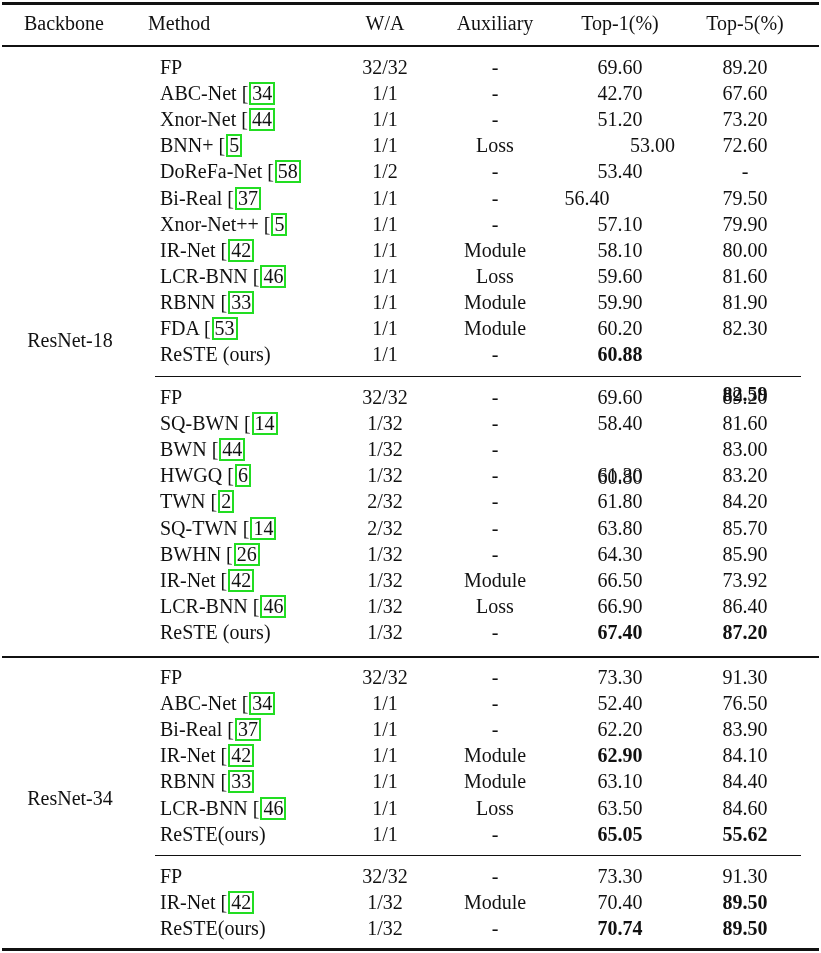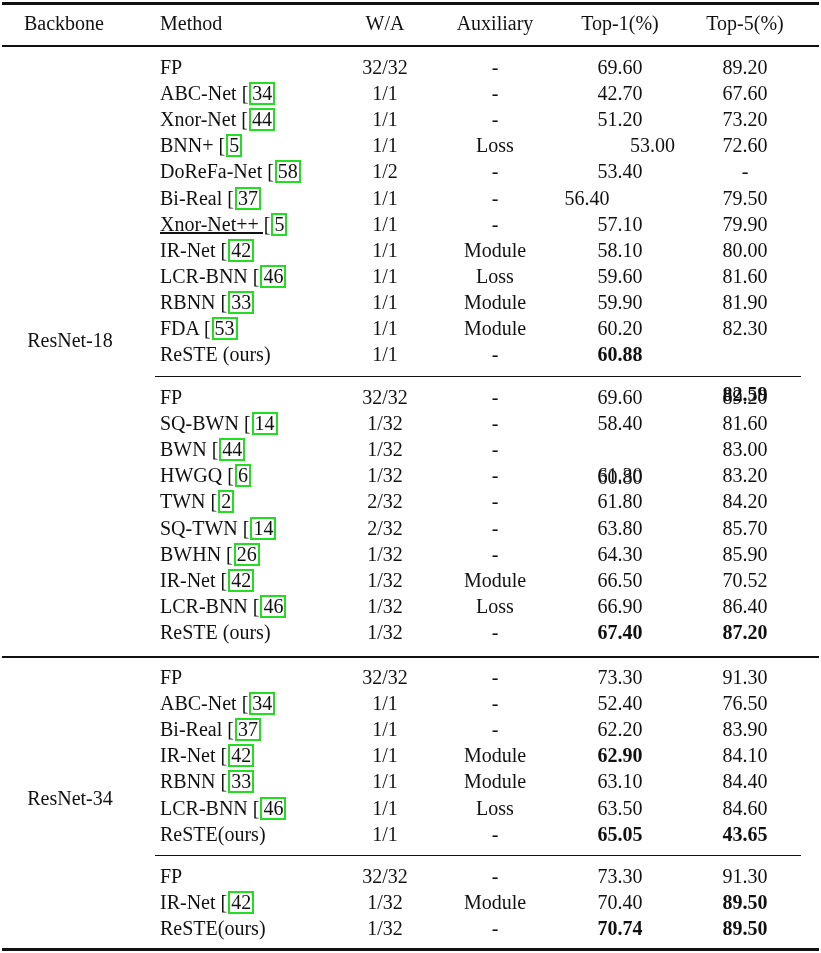--- a/index.html
+++ b/index.html
@@ -11,21 +11,21 @@
   .b { font-weight: bold; }
   .cite { display: inline-block; border: 2px solid #22dd22; padding: 0 1px; line-height: 19px; margin-left: 1px; }
   .backbone { position: absolute; font-size: 20px; line-height: 26px; width: 140px; text-align: center; left: 0; }
 </style>
 </head>
 <body>
 
 <div id="table">
   <div class="rule" style="left:2px;top:2px;width:817px;height:3px;"></div>
   <div class="cell" style="left:24px;top:10px;">Backbone</div>
-  <div class="cell" style="left:160px;top:10px;">Method</div>
+  <div class="cell" style="left:148px;top:10px;">Method</div>
   <div class="cell c" style="left:345px;top:10px;width:80px;">W/A</div>
   <div class="cell c" style="left:440px;top:10px;width:110px;">Auxiliary</div>
   <div class="cell c" style="left:565px;top:10px;width:110px;">Top-1(%)</div>
   <div class="cell c" style="left:690px;top:10px;width:110px;">Top-5(%)</div>
   <div class="rule" style="left:2px;top:45px;width:817px;height:2px;"></div>
   <div id="body">
       <div class="backbone" style="top: 327px;">ResNet-18</div>
       <div>
         <div class="cell" style="left: 160px; top: 54px;"><span>FP</span></div>
         <div class="cell c" style="left: 345px; width: 80px; top: 54px;">32/32</div>
@@ -62,21 +62,21 @@
         <div class="cell c" style="left: 690px; width: 110px; top: 158px;">-</div>
       </div>
       <div>
         <div class="cell" style="left: 160px; top: 185px;"><span>Bi-Real [</span><span class="cite">37</span></div>
         <div class="cell c" style="left: 345px; width: 80px; top: 185px;">1/1</div>
         <div class="cell c" style="left: 440px; width: 110px; top: 185px;">-</div>
         <div class="cell c" style="left: 532px; width: 110px; top: 185px;">56.40</div>
         <div class="cell c" style="left: 690px; width: 110px; top: 185px;">79.50</div>
       </div>
       <div>
-        <div class="cell" style="left: 160px; top: 211px; text-decoration: underline;"><span>Xnor-Net++ [</span><span class="cite">5</span></div>
+        <div class="cell" style="left: 160px; top: 211px;"><span>Xnor-Net++ [</span><span class="cite">5</span></div>
         <div class="cell c" style="left: 345px; width: 80px; top: 211px;">1/1</div>
         <div class="cell c" style="left: 440px; width: 110px; top: 211px;">-</div>
         <div class="cell c" style="left: 565px; width: 110px; top: 211px;">57.10</div>
         <div class="cell c" style="left: 690px; width: 110px; top: 211px;">79.90</div>
       </div>
       <div>
         <div class="cell" style="left: 160px; top: 237px;"><span>IR-Net [</span><span class="cite">42</span></div>
         <div class="cell c" style="left: 345px; width: 80px; top: 237px;">1/1</div>
         <div class="cell c" style="left: 440px; width: 110px; top: 237px;">Module</div>
         <div class="cell c" style="left: 565px; width: 110px; top: 237px;">58.10</div>
@@ -157,21 +157,21 @@
         <div class="cell c" style="left: 345px; width: 80px; top: 541px;">1/32</div>
         <div class="cell c" style="left: 440px; width: 110px; top: 541px;">-</div>
         <div class="cell c" style="left: 565px; width: 110px; top: 541px;">64.30</div>
         <div class="cell c" style="left: 690px; width: 110px; top: 541px;">85.90</div>
       </div>
       <div>
         <div class="cell" style="left: 160px; top: 567px;"><span>IR-Net [</span><span class="cite">42</span></div>
         <div class="cell c" style="left: 345px; width: 80px; top: 567px;">1/32</div>
         <div class="cell c" style="left: 440px; width: 110px; top: 567px;">Module</div>
         <div class="cell c" style="left: 565px; width: 110px; top: 567px;">66.50</div>
-        <div class="cell c" style="left: 690px; width: 110px; top: 567px;">70.52</div>
+        <div class="cell c" style="left: 690px; width: 110px; top: 567px;">73.92</div>
       </div>
       <div>
         <div class="cell" style="left: 160px; top: 593px;"><span>LCR-BNN [</span><span class="cite">46</span></div>
         <div class="cell c" style="left: 345px; width: 80px; top: 593px;">1/32</div>
         <div class="cell c" style="left: 440px; width: 110px; top: 593px;">Loss</div>
         <div class="cell c" style="left: 565px; width: 110px; top: 593px;">66.90</div>
         <div class="cell c" style="left: 690px; width: 110px; top: 593px;">86.40</div>
       </div>
       <div>
         <div class="cell" style="left: 160px; top: 619px;"><span>ReSTE (ours)</span></div>
@@ -223,21 +223,21 @@
         <div class="cell c" style="left: 345px; width: 80px; top: 795px;">1/1</div>
         <div class="cell c" style="left: 440px; width: 110px; top: 795px;">Loss</div>
         <div class="cell c" style="left: 565px; width: 110px; top: 795px;">63.50</div>
         <div class="cell c" style="left: 690px; width: 110px; top: 795px;">84.60</div>
       </div>
       <div>
         <div class="cell" style="left: 160px; top: 821px;"><span>ReSTE(ours)</span></div>
         <div class="cell c" style="left: 345px; width: 80px; top: 821px;">1/1</div>
         <div class="cell c" style="left: 440px; width: 110px; top: 821px;">-</div>
         <div class="cell c b" style="left: 565px; width: 110px; top: 821px;">65.05</div>
-        <div class="cell c b" style="left: 690px; width: 110px; top: 821px;">43.65</div>
+        <div class="cell c b" style="left: 690px; width: 110px; top: 821px;">55.62</div>
       </div>
       <div>
         <div class="cell" style="left: 160px; top: 863px;"><span>FP</span></div>
         <div class="cell c" style="left: 345px; width: 80px; top: 863px;">32/32</div>
         <div class="cell c" style="left: 440px; width: 110px; top: 863px;">-</div>
         <div class="cell c" style="left: 565px; width: 110px; top: 863px;">73.30</div>
         <div class="cell c" style="left: 690px; width: 110px; top: 863px;">91.30</div>
       </div>
       <div>
         <div class="cell" style="left: 160px; top: 889px;"><span>IR-Net [</span><span class="cite">42</span></div>

